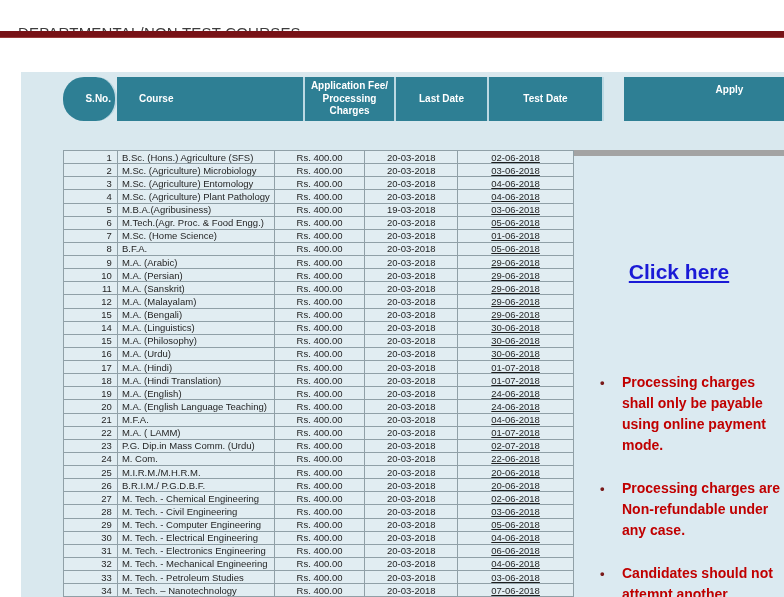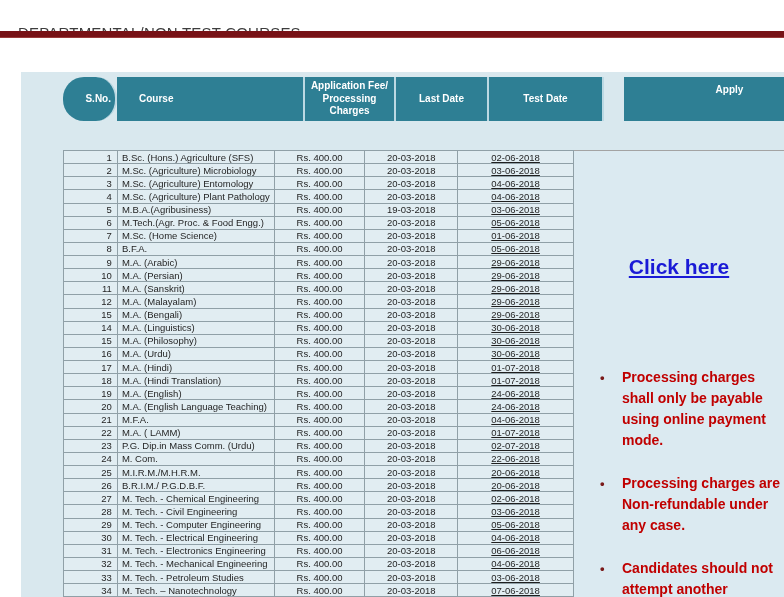--- a/index.html
+++ b/index.html
@@ -22,21 +22,21 @@
 
   .tgrid { position:absolute; left:63px; top:150px; width:511px; height:447px; border-top:1px solid #90a0a7; border-left:1px solid #90a0a7; display:flex; flex-direction:column; }
   .trow { display:flex; height:13.147px; }
   .tcell { background:#e1edf2; border-right:1px solid #90a0a7; border-bottom:1px solid #90a0a7; font-size:9.5px; color:#1f1f1f; display:flex; align-items:center; overflow:hidden; white-space:nowrap; }
   .tcell.c0 { width:54px; justify-content:flex-end; padding-right:5px; }
   .tcell.c1 { width:157px; padding-left:4px; }
   .tcell.c2 { width:91px; justify-content:center; }
   .tcell.c3 { width:93px; justify-content:center; }
   .tcell.c4 { width:116px; justify-content:center;text-decoration:underline; }
 
-  .apply-area { position:absolute; left:574px; top:150px; right:0; bottom:0; border-top:1px solid #a3a3a3; background:#dbeaf1; }
+  .apply-area { position:absolute; left:574px; top:150px; right:0; bottom:0; border-top:6px solid #a3a3a3; background:#dbeaf1; }
   .click-here { display:block; margin:104px auto 0 auto; width:fit-content; font-size:21px; font-weight:bold; color:#1a1ad6; text-decoration:underline; cursor:pointer; }
   .notes { margin-top:88px; padding-left:26px; }
   .note { display:flex; margin-bottom:22px; }
   .note-dot { width:22px; font-size:13px; color:#7a1a1a; font-weight:bold; line-height:21px; }
   .note-text { width:160px; font-size:14px; font-weight:bold; color:#c00000; line-height:21px; }
 </style>
 </head>
 <body>
 
 <div class="page-title">DEPARTMENTAL/NON TEST COURSES</div>

